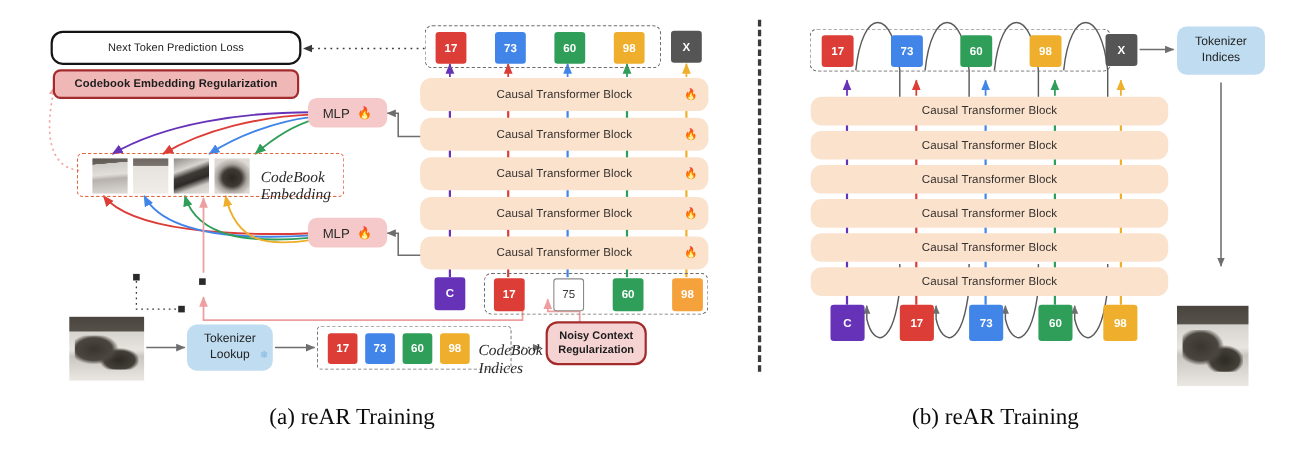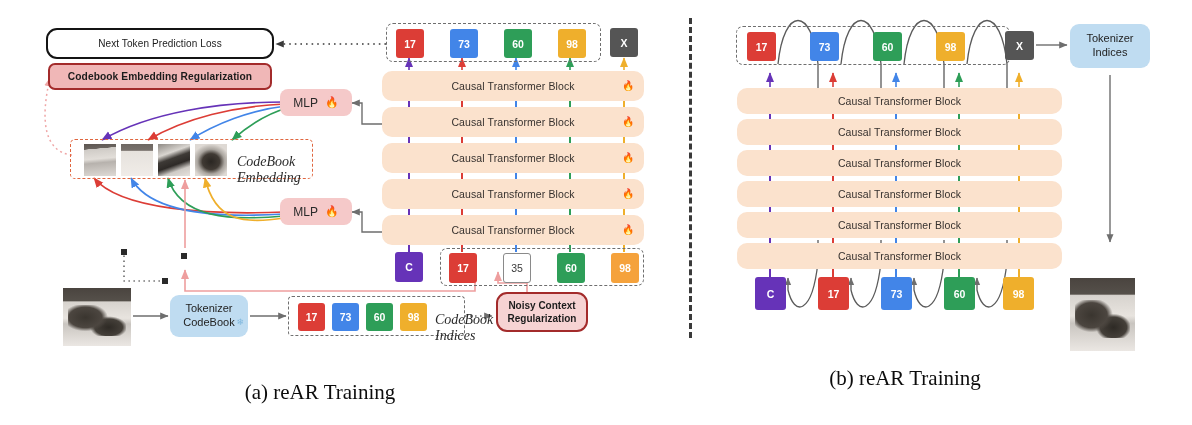--- a/index.html
+++ b/index.html
@@ -183,21 +183,21 @@
   </div>
 
 
   <div class="abs bigphoto" style="left:63px;top:288px;width:68px;height:58px;">
       <div class="cat"></div>
     </div>
 
   <div class="abs tokenizer" style="left:170px;top:295px;width:78px;height:42px;">
     <div>
       <div>Tokenizer</div>
-      <div>CodeBook</div>
+      <div>Lookup</div>
     </div>
     <span class="abs" style="right:4px;bottom:9px;font-size:9px;color:#7fb7dd;">❄</span>
   </div>
 
   <div class="abs dashgrp" style="left:288px;top:296px;width:177px;height:40px;border-radius:4px;">
     <div class="abs tok" style="left:9px;top:6px;width:27px;height:28px;background:#DC3D36;">17</div>
     <div class="abs tok" style="left:43px;top:6px;width:27px;height:28px;background:#4285E8;">73</div>
     <div class="abs tok" style="left:77px;top:6px;width:27px;height:28px;background:#2E9E58;">60</div>
     <div class="abs tok" style="left:111px;top:6px;width:27px;height:28px;background:#EFAF2C;">98</div>
     <div class="abs italic-lbl" style="left:146px;top:15px;width:95px;">CodeBook Indices</div>
@@ -264,26 +264,26 @@
     <span class="vline" style="left:461px;top:245px;height:7px;background:#DC3D36;"></span>
     <span class="vline" style="left:515px;top:245px;height:7px;background:#4285E8;"></span>
     <span class="vline" style="left:569px;top:245px;height:7px;background:#2E9E58;"></span>
     <span class="vline" style="left:623px;top:245px;height:7px;background:#EFAF2C;"></span>
   </div>
 
   <div class="abs tok" style="left:395px;top:252px;width:28px;height:30px;background:#6633B8;">C</div>
 
   <div class="abs dashgrp" style="left:440px;top:248px;width:204px;height:38px;">
     <div class="abs tok" style="left:8px;top:4px;width:28px;height:30px;background:#DC3D36;">17</div>
-    <div class="abs tok white" style="left:62px;top:4px;width:28px;height:30px;">35</div>
+    <div class="abs tok white" style="left:62px;top:4px;width:28px;height:30px;">75</div>
     <div class="abs tok" style="left:116px;top:4px;width:28px;height:30px;background:#2E9E58;">60</div>
     <div class="abs tok" style="left:170px;top:4px;width:28px;height:30px;background:#F5A23C;">98</div>
   </div>
 
-  <div class="abs caption" style="left:40px;top:380px;width:560px;">(a) reAR Training</div>
+  <div class="abs caption" style="left:40px;top:366px;width:560px;">(a) reAR Training</div>
 
   <div class="divider" style="left:689px;top:18px;height:320px;"></div>
 
   <div class="abs dashgrp" style="left:736px;top:26px;width:274px;height:39px;">
     <div class="abs tok" style="left:10px;top:5px;width:29px;height:29px;background:#DC3D36;">17</div>
     <div class="abs tok" style="left:73px;top:5px;width:29px;height:29px;background:#4285E8;">73</div>
     <div class="abs tok" style="left:136px;top:5px;width:29px;height:29px;background:#2E9E58;">60</div>
     <div class="abs tok" style="left:199px;top:5px;width:29px;height:29px;background:#EFAF2C;">98</div>
   </div>
   <div class="abs tok" style="left:1005px;top:31px;width:29px;height:29px;background:#555555;">X</div>

